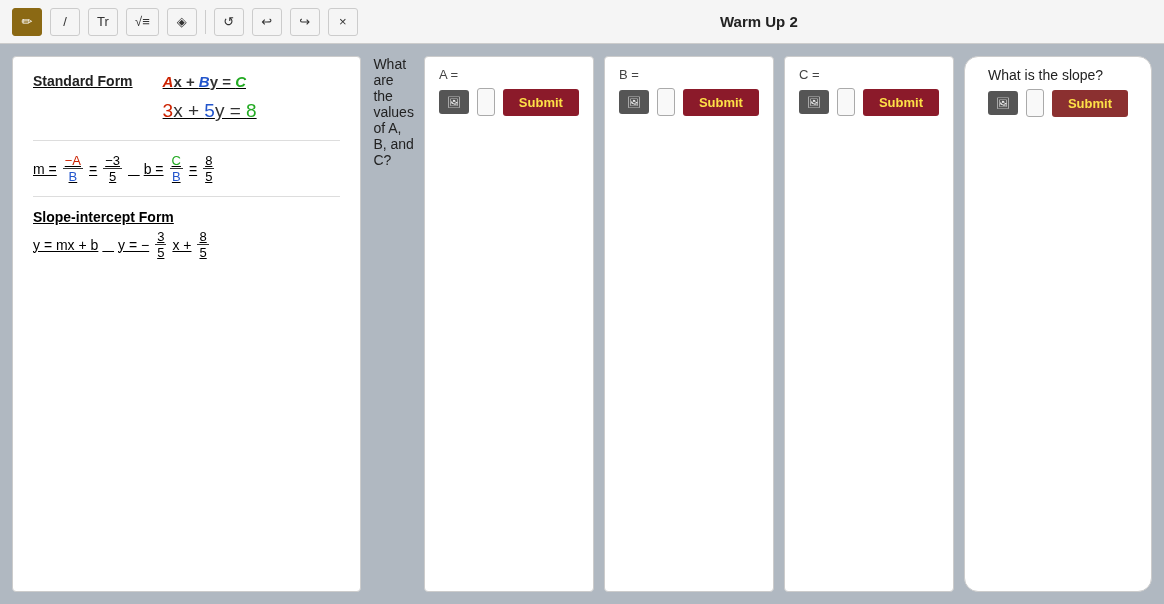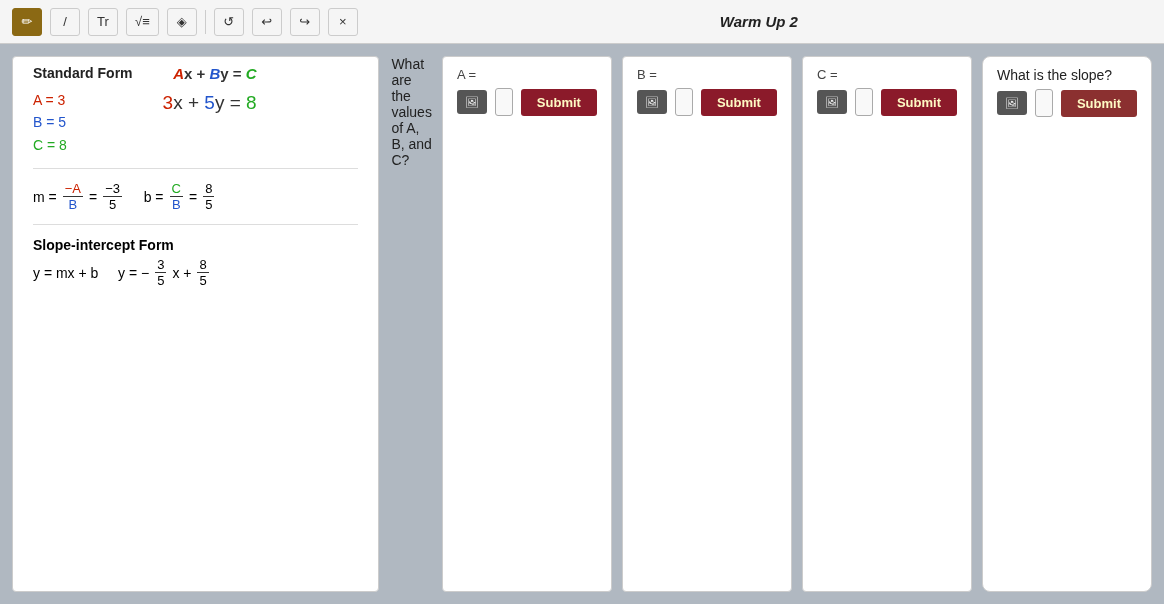--- a/index.html
+++ b/index.html
@@ -22,21 +22,20 @@
       align-items: center;
       gap: 8px;
       min-height: 44px;
     }
     .top-bar-title {
       flex: 1;
       text-align: center;
       font-size: 15px;
       font-weight: 600;
       color: #222;
-      font-style: italic;
     }
     .toolbar-btn {
       background: none;
       border: 1px solid #ccc;
       border-radius: 3px;
       padding: 4px 8px;
       cursor: pointer;
       font-size: 13px;
       color: #333;
       display: flex;
@@ -67,42 +66,42 @@
       flex: 1;
       padding: 12px;
       gap: 12px;
     }
 
     
     .left-panel {
       background: white;
       border: 1px solid #ccc;
       border-radius: 4px;
-      padding: 8px 20px;
+      padding: 16px 20px;
       width: 420px;
       min-height: 460px;
+      text-decoration: underline;
     }
 
     .left-panel h3 {
       font-size: 14px;
       font-weight: bold;
       margin-bottom: 8px;
       color: #222;
     }
 
     .formula-row {
       display: flex;
       gap: 30px;
       margin-bottom: 12px;
     }
 
     .formula-block {
       font-size: 14px;
       color: #222;
-      text-align: right;
     }
 
     .formula-block .main-formula {
       font-size: 15px;
       font-weight: bold;
       color: #333;
       margin-bottom: 4px;
     }
 
     .formula-block .main-formula .var-A { color: #cc2200; font-style: italic; }
@@ -220,39 +219,39 @@
       cursor: pointer;
       min-width: 28px;
       min-height: 24px;
       display: flex;
       align-items: center;
       justify-content: center;
     }
 
     .submit-btn {
       background: #8b1a2a;
-      color: #fef9c3;
+      color: #fde047;
       border: none;
       border-radius: 3px;
       padding: 6px 16px;
       font-size: 13px;
       cursor: pointer;
       font-weight: 600;
     }
 
     .submit-btn:disabled {
       background: #b08080;
       cursor: default;
     }
 
     .slope-question-group {
       background: white;
       border: 1px solid #ccc;
-      border-radius: 8px;
-      padding: 10px 14px;
+      border-radius: 14px;
+      padding: 10px 23px;
     }
   </style>
 </head>
 <body>
 
 <div class="top-bar">
   <button class="toolbar-btn active">✏</button>
   <button class="toolbar-btn">/</button>
   <button class="toolbar-btn">Tr</button>
   <button class="toolbar-btn">√≡</button>
@@ -264,25 +263,20 @@
   <button class="toolbar-btn">×</button>
   <div class="top-bar-title">Warm Up 2</div>
 </div>
 
 <div class="main-content">
 
   <div class="left-panel">
     <div class="formula-row">
       <div>
         <h3>Standard Form</h3>
-        <div class="values-block">
-          <div><span class="val-A">A = 3</span></div>
-          <div><span class="val-B">B = 5</span></div>
-          <div><span class="val-C">C = 8</span></div>
-        </div>
       </div>
       <div>
         <div class="formula-block">
           <div class="main-formula">
             <span class="var-A">A</span>x + <span class="var-B">B</span>y = <span class="var-C">C</span>
           </div>
           <div class="example-formula">
             <span class="ex-coef">3</span>x + <span class="ex-coef2">5</span>y = <span class="ex-const">8</span>
           </div>
         </div>

